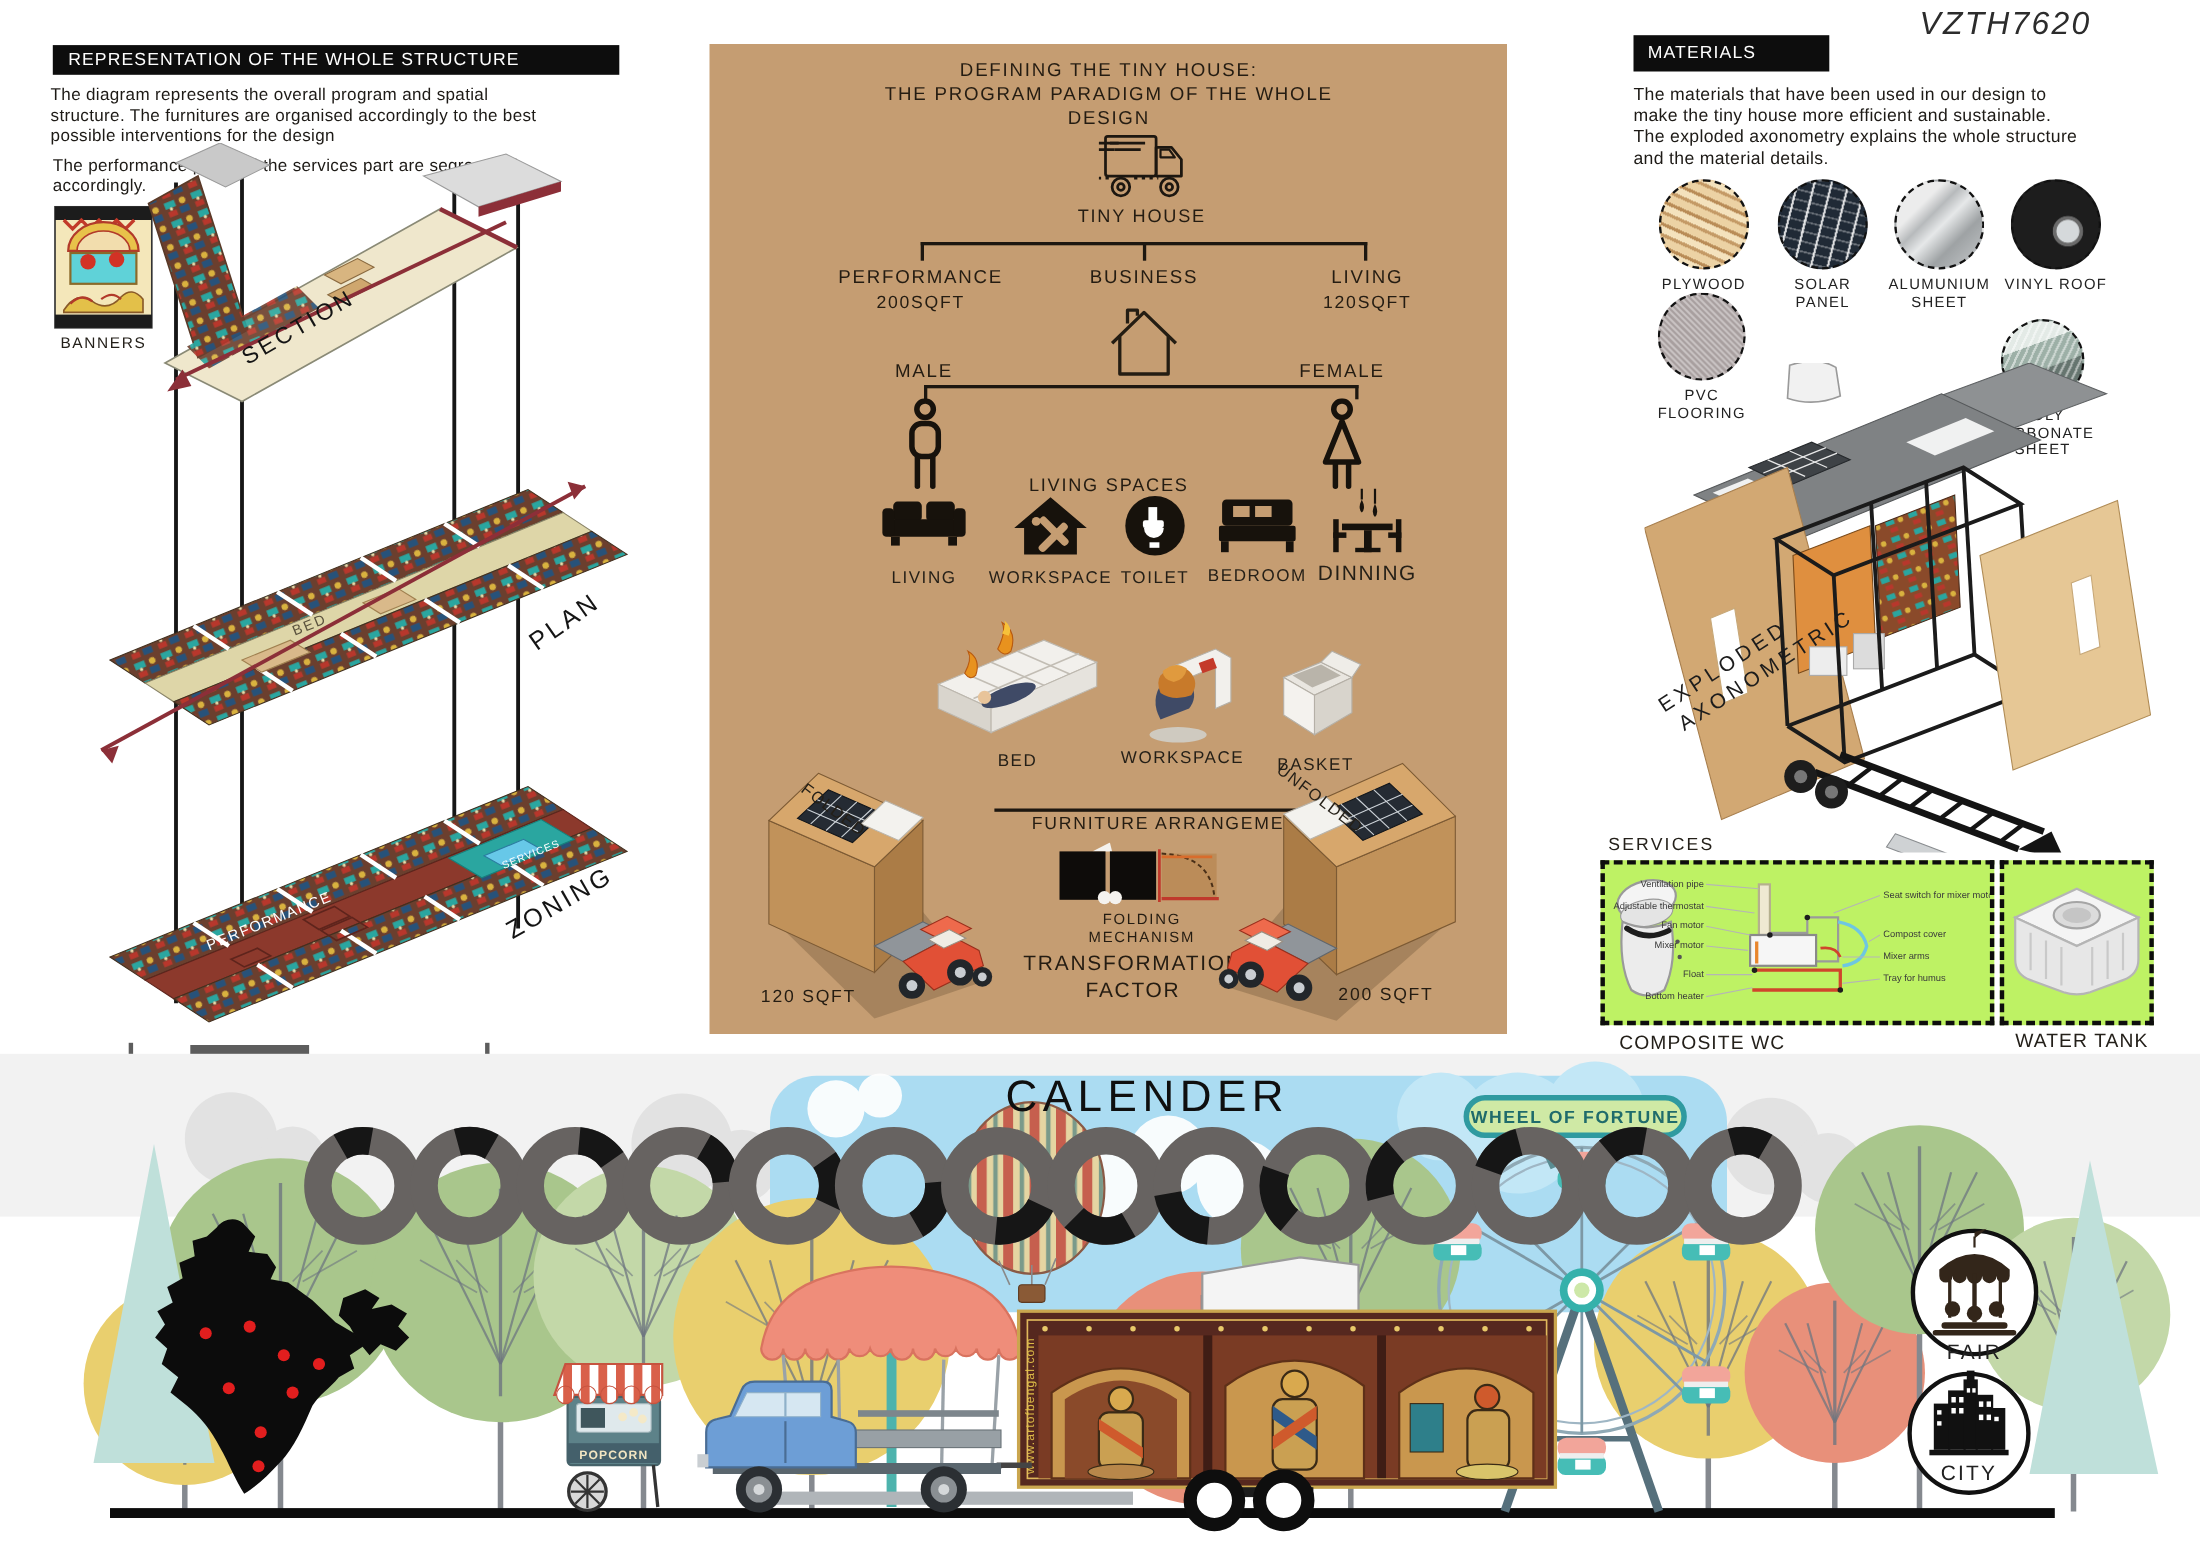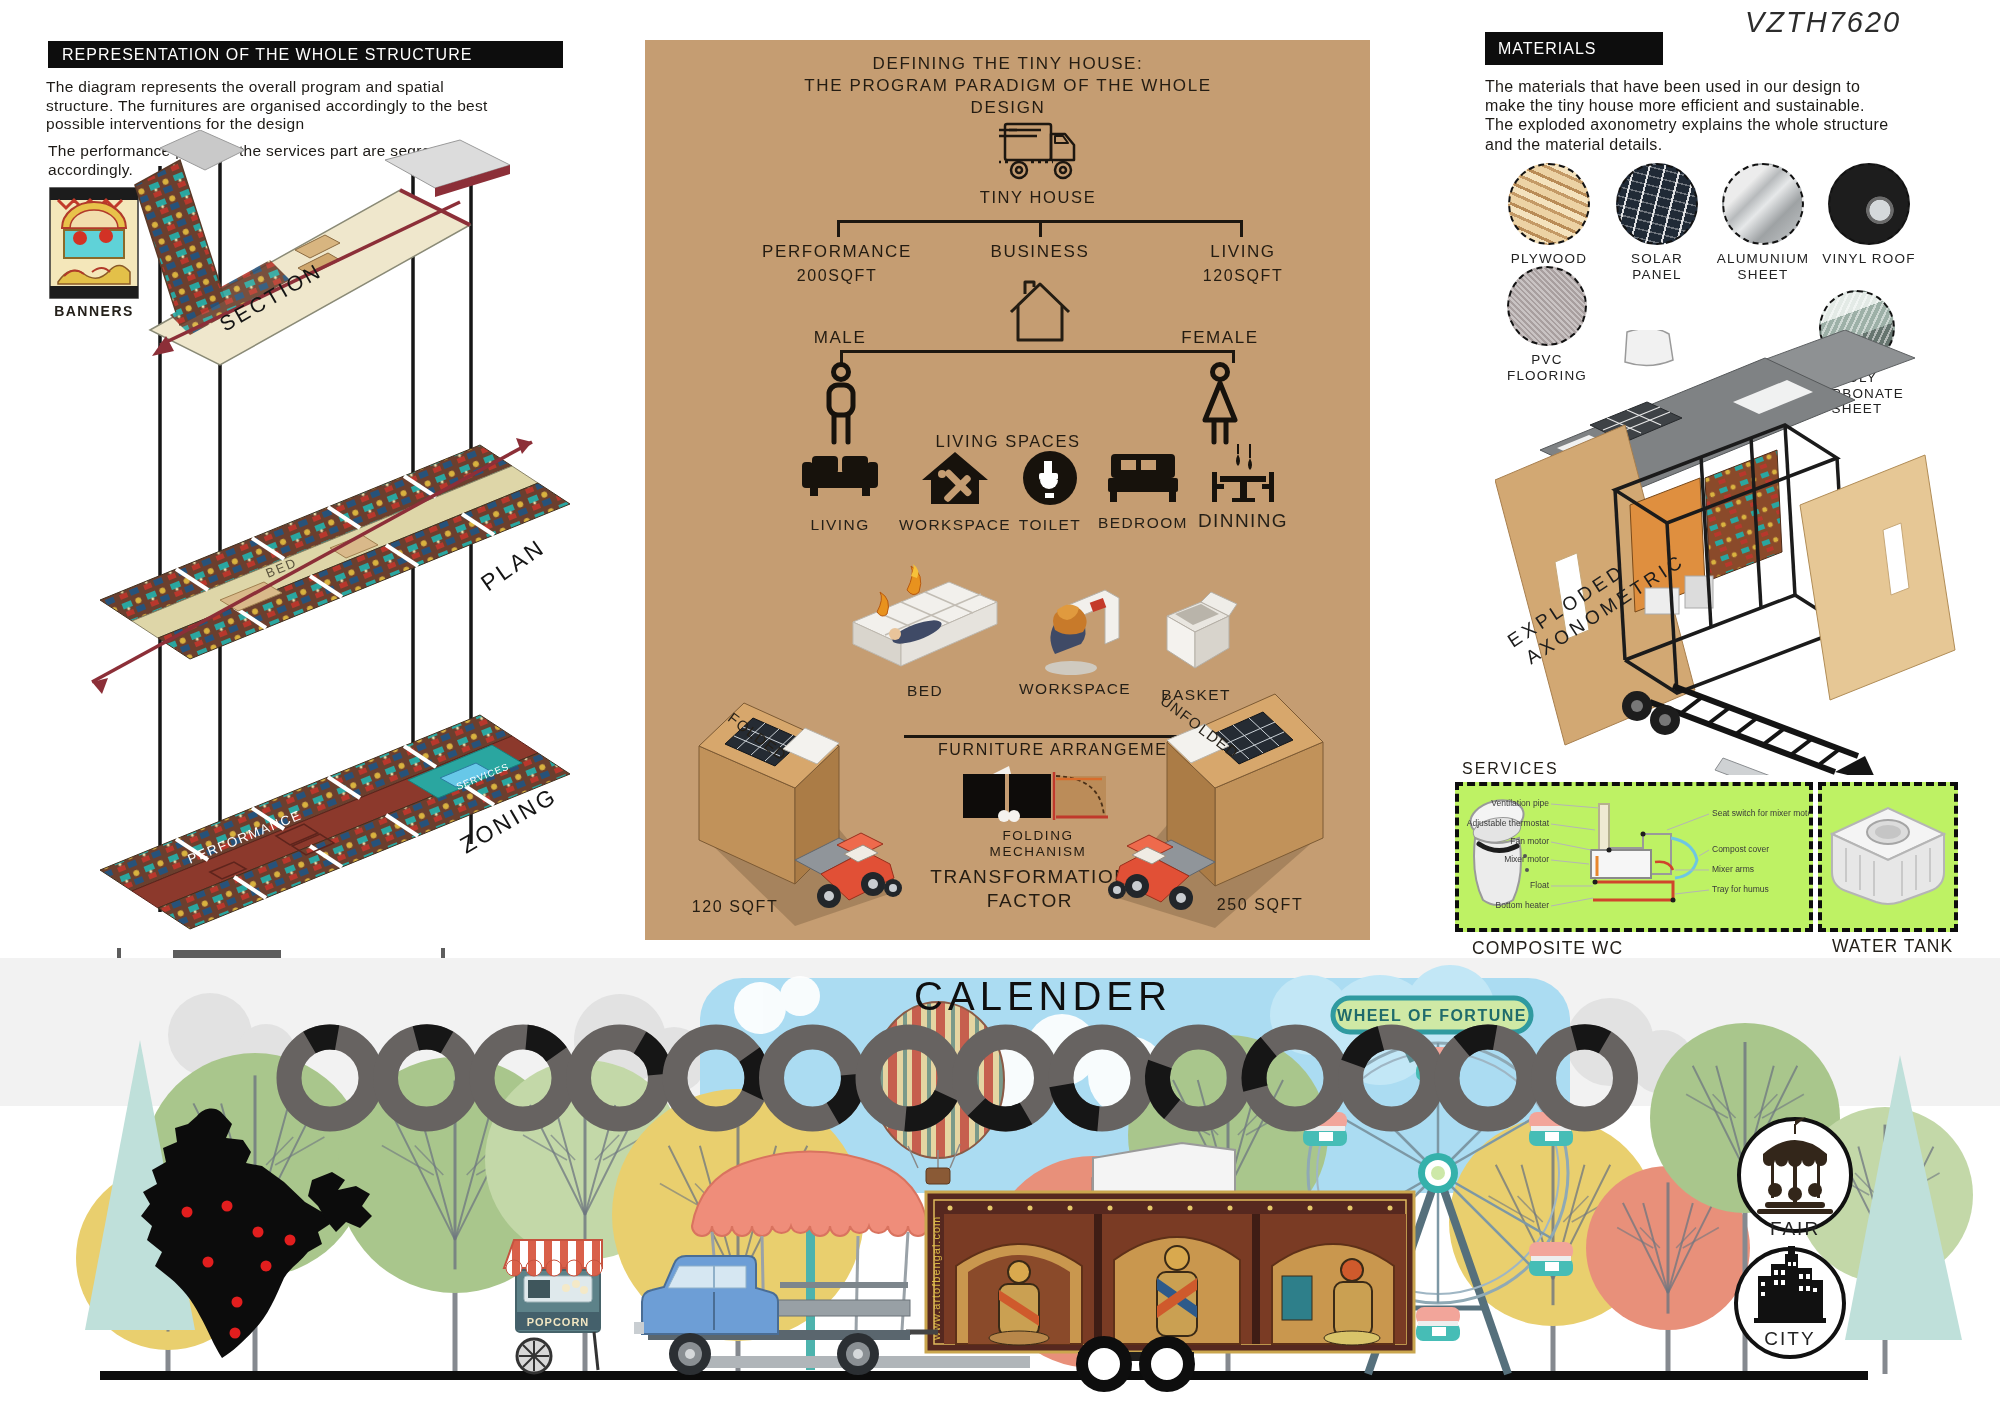--- a/index.html
+++ b/index.html
@@ -45,21 +45,21 @@
     <rect x="2" y="100" width="88" height="12" fill="#1c1c1c"></rect>
     <path d="M10,14 l8,8 8,-8 8,8 8,-8 8,8 8,-8 8,8 8,-8" stroke="#c23a2a" stroke-width="3" fill="none"></path>
     <path d="M14,42 a32,26 0 0 1 64,0 z" fill="#e8c24a" stroke="#b23a2a" stroke-width="2"></path>
     <path d="M22,42 a24,18 0 0 1 48,0 z" fill="#f2ddad" stroke="#b23a2a" stroke-width="1.5"></path>
     <rect x="16" y="44" width="60" height="28" fill="#5fd2d8" stroke="#8a6a2a" stroke-width="2"></rect>
     <circle cx="32" cy="52" r="7" fill="#d23225"></circle>
       <circle cx="58" cy="50" r="7" fill="#d23225"></circle>
     <path d="M10,96 q12,-18 26,-8 q14,10 26,-4 q10,-10 20,2 l0,12 -72,0 z" fill="#e3c049" stroke="#8a5a28" stroke-width="1.5"></path>
     <path d="M16,90 q10,-10 20,-2 M44,86 q10,-8 18,0" stroke="#b23a2a" stroke-width="2" fill="none"></path>
   </svg>
-  <div class="abs" style="left:40px;top:303px;width:108px;font-size:14px;letter-spacing:1.5px;text-align:center;font-weight:bold;">BANNERS</div>
+  <div class="abs" style="left:40px;top:303px;width:108px;font-size:14px;letter-spacing:1.5px;text-align:center;">BANNERS</div>
 
   <svg class="abs" style="left:40px;top:130px;" width="580" height="840" viewBox="0 0 580 840">
     <defs>
       <pattern id="folk" width="26" height="18" patternUnits="userSpaceOnUse" patternTransform="rotate(-22)">
         <rect width="26" height="18" fill="#6b3f2e"></rect>
         <rect x="2" y="2" width="10" height="6" fill="#2aa6a0"></rect>
         <circle cx="19" cy="5" r="3" fill="#d9b23f"></circle>
         <rect x="3" y="11" width="8" height="5" fill="#b8372c"></rect>
         <rect x="14" y="10" width="9" height="6" fill="#27527a"></rect>
         <circle cx="7" cy="9" r="1.5" fill="#e8d9a8"></circle>
@@ -395,21 +395,21 @@
         <polygon points="167,176 186,167 201,175 181,184" fill="#f0ece4" stroke="#998f82"></polygon>
         <circle cx="152" cy="218" r="12" fill="#22262a"></circle>
           <circle cx="152" cy="218" r="5" fill="#c9cdd1"></circle>
         <circle cx="196" cy="206" r="12" fill="#22262a"></circle>
           <circle cx="196" cy="206" r="5" fill="#c9cdd1"></circle>
         <circle cx="216" cy="210" r="9" fill="#22262a"></circle>
           <circle cx="216" cy="210" r="4" fill="#c9cdd1"></circle>
       </g>
     </svg>
     <div class="abs cap" style="left:508px;top:678px;font-size:15px;transform:rotate(37deg);">UNFOLDED</div>
-    <div class="center-cap" style="left:545px;top:856px;width:140px;font-size:16px;">250 SQFT</div>
+    <div class="center-cap" style="left:545px;top:856px;width:140px;font-size:16px;">200 SQFT</div>
   </div>
 
   <div class="abs" style="left:1745px;top:6px;font-size:29px;font-style:italic;letter-spacing:2px;color:#2c2c2c;">VZTH7620</div>
 
   <div class="abs hdr-bar" style="left:1485px;top:32px;width:178px;height:33px;padding-left:13px;">
     <span>MATERIALS</span>
   </div>
   <div class="abs para" style="left:1485px;top:77px;width:408px;font-size:16px;">The materials that have been used in our design to make the tiny house more efficient and sustainable. The exploded axonometry explains the whole structure and the material details.</div>
 
   <div class="abs mat-circle m-ply" style="left:1508px;top:163px;width:82px;height:82px;"></div>

